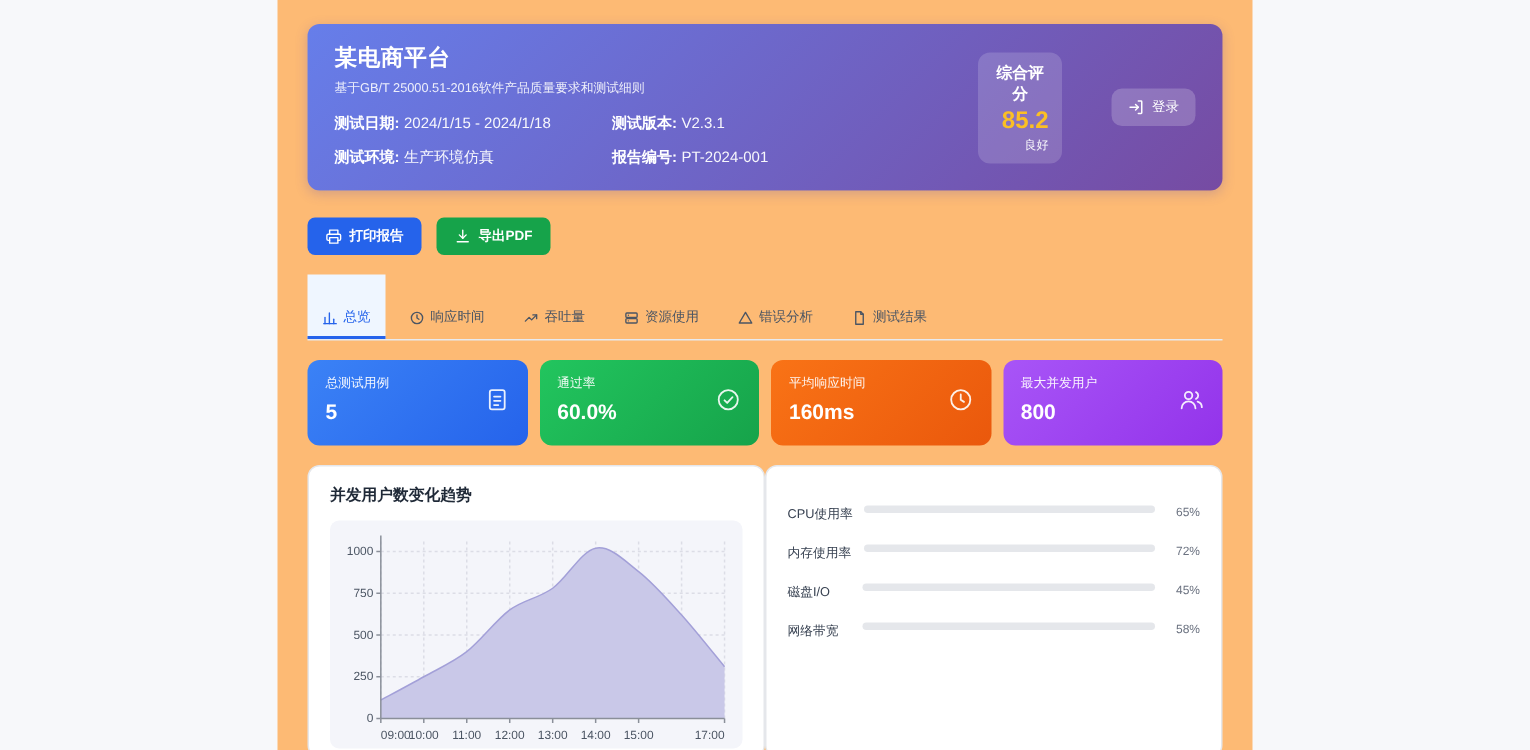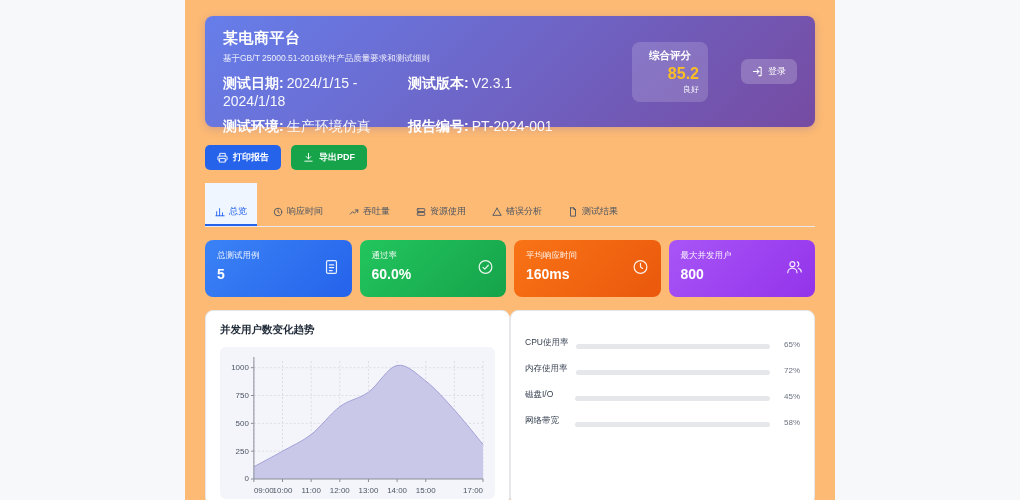--- a/index.html
+++ b/index.html
@@ -18,27 +18,27 @@
   .header-card {
     height:111px; border-radius:8px; padding:13px 18px;
     color:#fff; display:flex; justify-content:space-between;
     box-shadow:0 2px 8px rgba(90,80,180,.25);
   }
   .header-left { min-width:0; }
   .header-title { font-size:15px; font-weight:bold; letter-spacing:.5px; }
   .header-subtitle { font-size:8.5px; margin-top:5px; opacity:.88; }
   .header-meta {
     display:grid; grid-template-columns:185px auto; row-gap:9px;
-    margin-top:10px; font-size:14px;
+    margin-top:10px; font-size:10px;
   }
   .meta-item b { font-weight:bold; margin-right:3px; }
   .meta-item span { opacity:.95; }
   .header-right { display:flex; align-items:center; gap:13px; }
   .score-box {
-    width:76px; border-radius:8px; padding:7px 9px;
+    width:56px; border-radius:8px; padding:7px 9px;
     background:rgba(255,255,255,0.16);
   }
   .score-label { font-size:10.5px; font-weight:bold; text-align:center; }
   .score-value { font-size:16px; font-weight:bold; text-align:right; margin-top:2px; }
   .score-grade { font-size:8px; text-align:right; margin-top:1px; opacity:.95; }
   .login-btn {
     display:flex; align-items:center; gap:5px; cursor:pointer;
     background:rgba(255,255,255,0.2); border:none; color:#fff;
     font-size:9px; padding:6px 11px; border-radius:7px;
     font-family:inherit;
@@ -84,21 +84,21 @@
     border-radius:8px; padding:12px 14px;
   }
   .panel-title { font-size:10.5px; font-weight:bold; color:#1f2937; }
   .chart-box {
     margin-top:10px; background:#f4f5fa; border-radius:6px;
     padding:4px 2px 2px 2px;
   }
   .chart-box svg { display:block; }
   
   .resource-list { margin-top:6px; }
-  .resource-row { display:flex; align-items:flex-end; gap:8px; margin-top:14px; }
+  .resource-row { display:flex; align-items:flex-start; gap:8px; margin-top:14px; }
   .resource-label { font-size:8.5px; color:#374151; white-space:nowrap; min-width:42px; }
   .resource-track { flex:1; height:5px; background:#e5e7eb; border-radius:3px; overflow:hidden; }
   .resource-fill { height:5px; border-radius:3px; background:#3b82f6; width:0; }
   .resource-pct { font-size:8px; color:#6b7280; width:22px; text-align:right; }
 </style>
 </head>
 <body>
 
 <div class="container">
 

